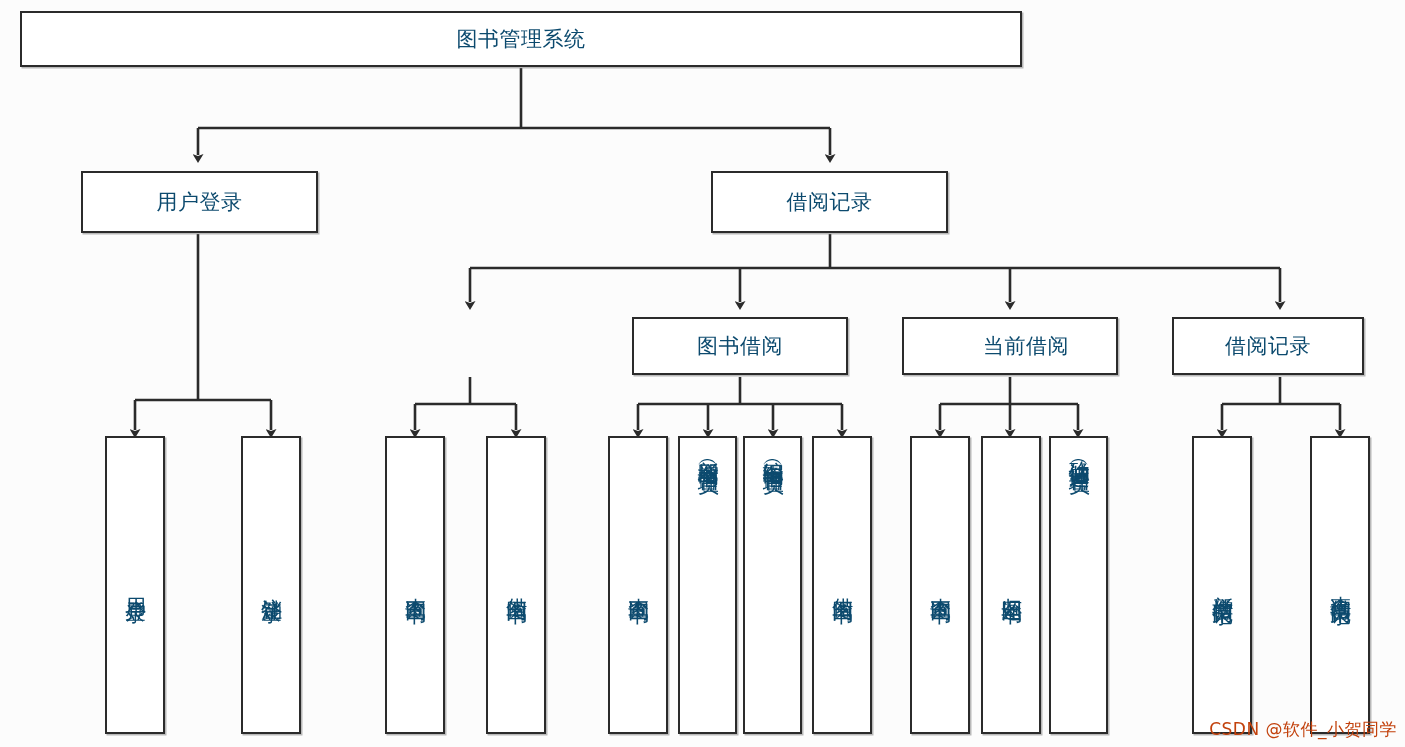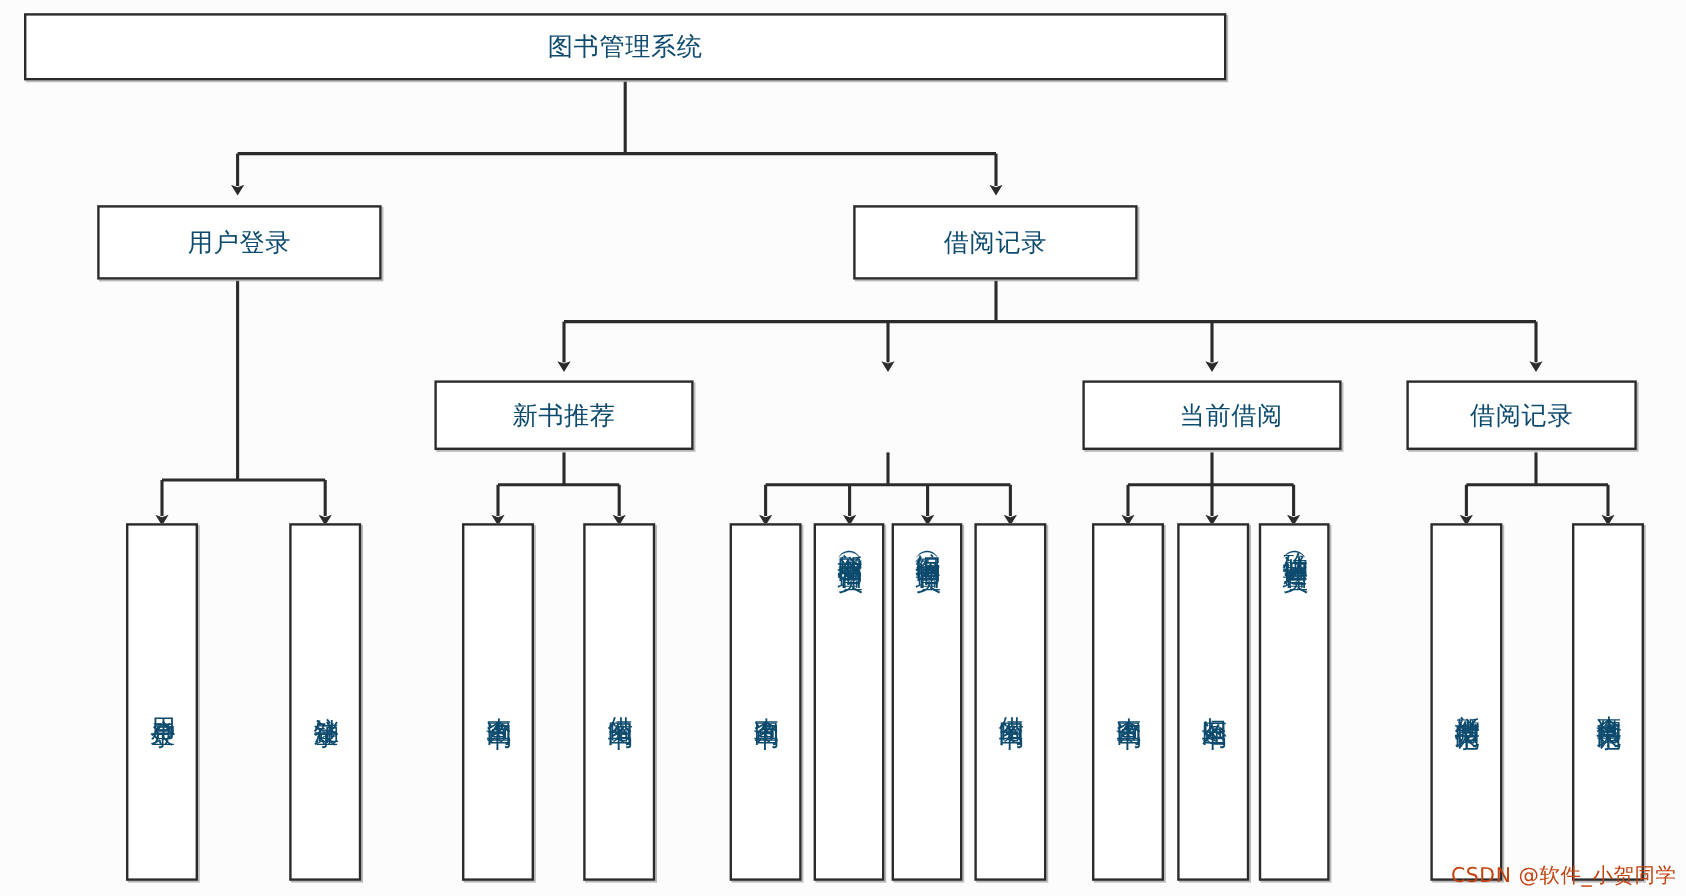--- a/index.html
+++ b/index.html
@@ -126,22 +126,22 @@
     <span class="label">图书管理系统</span>
   </div>
 
   <div class="node" style="left:81px; top:171px; width:237px; height:62px;">
     <span class="label">用户登录</span>
   </div>
   <div class="node" style="left:711px; top:171px; width:237px; height:62px;">
     <span class="label">借阅记录</span>
   </div>
 
-  <div class="node" style="left:362px; top:317px; width:216px; height:58px;">
-    <span class="label">新书推荐</span>
+  <div class="node" style="left:632px; top:317px; width:216px; height:58px;">
+    <span class="label">图书借阅</span>
   </div>
   <div class="node" style="left:902px; top:317px; width:216px; height:58px;padding-left:32px;">
     <span class="label">当前借阅</span>
   </div>
   <div class="node" style="left:1172px; top:317px; width:192px; height:58px;">
     <span class="label">借阅记录</span>
   </div>
 
   <div class="node vertical midpad" style="left:105px; top:436px; width:60px; height:298px;">
     <span class="label">用户登录</span>

